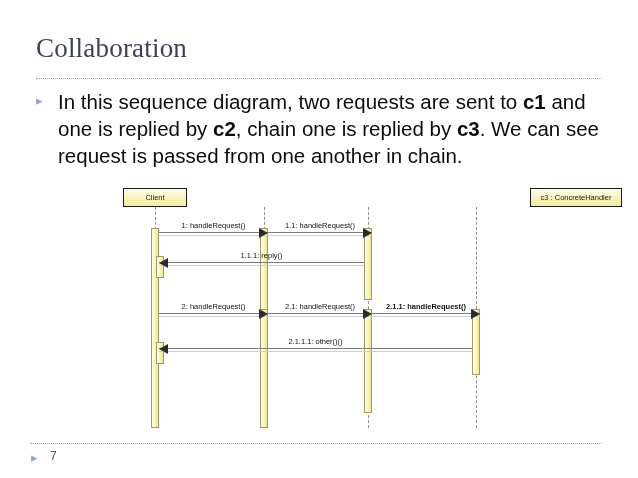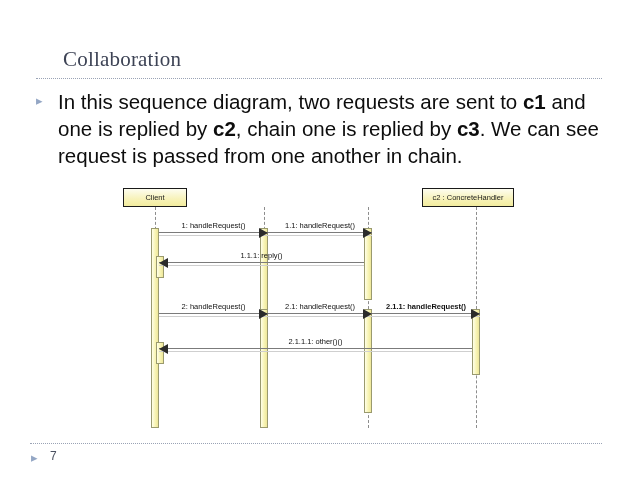--- a/index.html
+++ b/index.html
@@ -12,27 +12,26 @@
     height: 478px;
     position: relative;
     font-family: "Liberation Sans", sans-serif;
     overflow: hidden;
   }
 
   
   #slide-title {
     position: absolute;
     left: 36px;
-    top: 47px;
+    top: 33px;
     font-family: "Liberation Serif", serif;
-    font-size: 21px;
+    font-size: 27px;
     color: #3d4355;
     letter-spacing: 0.2px;
     white-space: nowrap;
-    margin-left: 27px;
   }
   #title-rule {
     position: absolute;
     left: 36px;
     top: 78px;
     width: 566px;
     height: 0;
     border-top: 1px dotted #9aa3b5;
   }
 
@@ -175,22 +174,22 @@
     <span class="bullet-text" id="bullet-text"><span>In this sequence diagram, two requests are sent to </span><b>c1</b><span> and one is replied by </span><b>c2</b><span>, chain one is replied by </span><b>c3</b><span>. We can see request is passed from one another in chain.</span></span>
   </div>
 </div>
 
 <div id="diagram">
   <div class="layer" id="diagram-layer">
       <div class="lifeline-dash" style="left: 45px; top: 27px; height: 221px;"></div>
       <div class="lifeline-box" style="left: 13px; top: 8px; width: 64px;">Client</div>
       <div class="lifeline-dash" style="left: 154px; top: 27px; height: 221px;"></div>
       <div class="lifeline-dash" style="left: 258px; top: 27px; height: 221px;"></div>
-      <div class="lifeline-box" style="left: 312px; top: 8px; width: 92px;">c2 : ConcreteHandler</div>
       <div class="lifeline-dash" style="left: 366px; top: 27px; height: 221px;"></div>
+      <div class="lifeline-box" style="left: 420px; top: 8px; width: 92px;">c3 : ConcreteHandler</div>
       <div class="activation" style="left: 41px; top: 48px; height: 200px;"></div>
       <div class="activation" style="left: 46px; top: 76px; height: 22px;"></div>
       <div class="activation" style="left: 46px; top: 162px; height: 22px;"></div>
       <div class="activation" style="left: 150px; top: 48px; height: 116px;"></div>
       <div class="activation" style="left: 150px; top: 129px; height: 119px;"></div>
       <div class="activation" style="left: 254px; top: 48px; height: 72px;"></div>
       <div class="activation" style="left: 254px; top: 129px; height: 104px;"></div>
       <div class="activation" style="left: 362px; top: 129px; height: 66px;"></div>
       <div class="msg-line shadow" style="left: 49px; top: 55px; width: 109px;"></div>
       <div class="msg-line" style="left: 49px; top: 52px; width: 109px;"></div>

